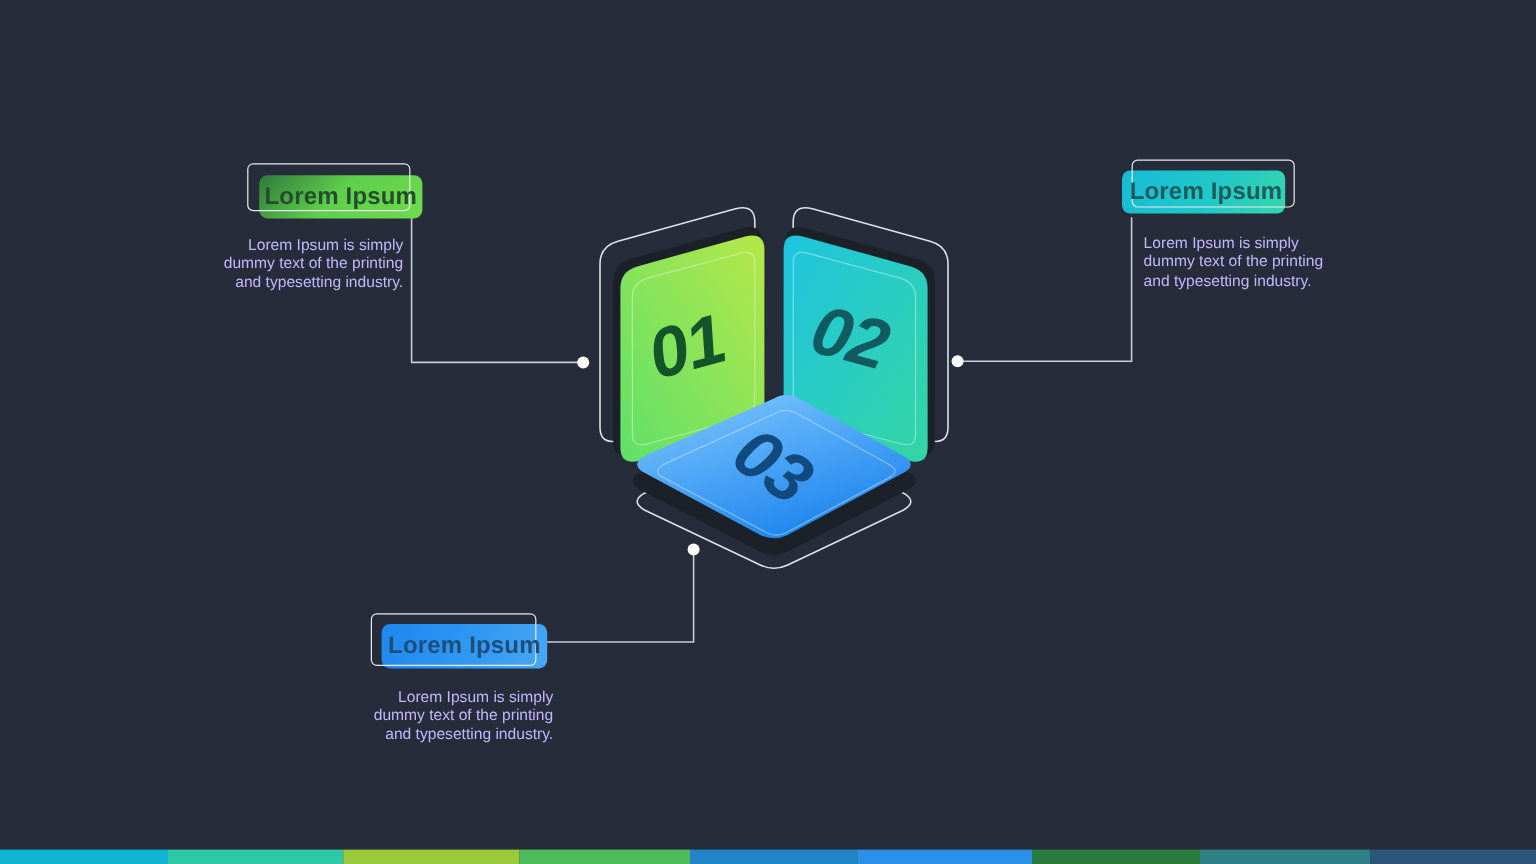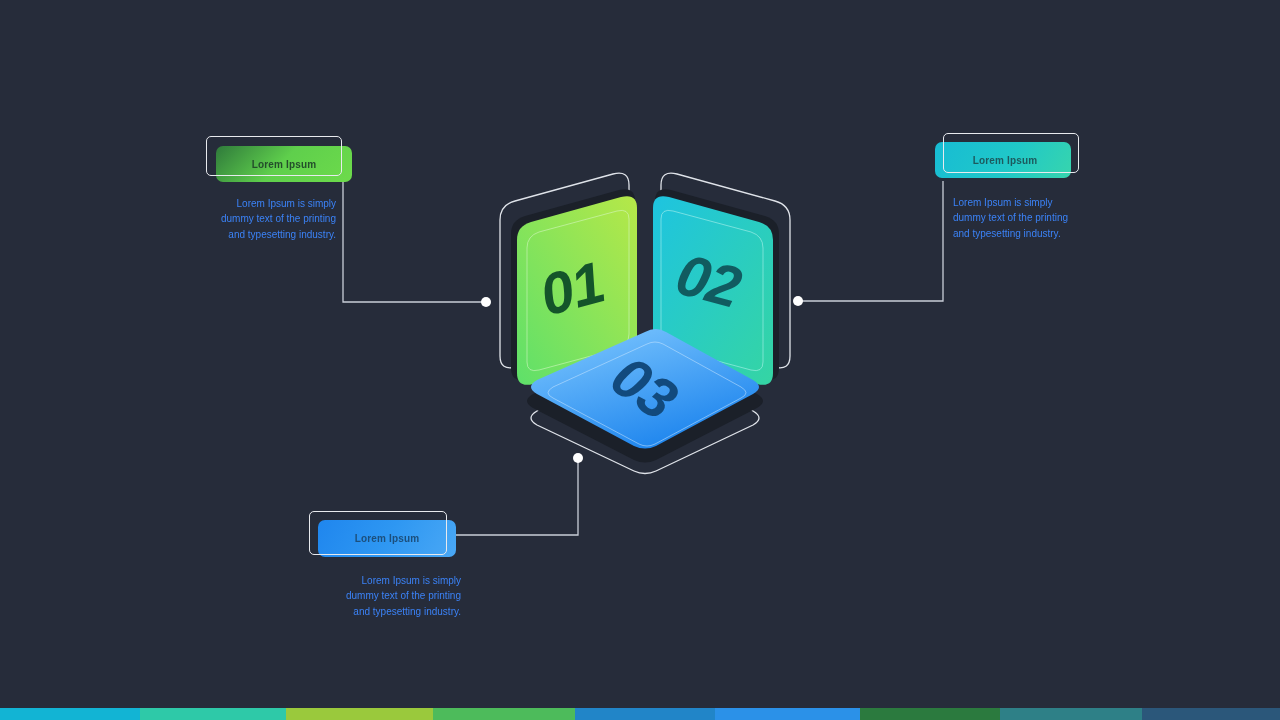--- a/index.html
+++ b/index.html
@@ -41,35 +41,35 @@
     box-sizing: border-box;
   }
   .chip-fill {
     position: absolute;
     border-radius: 7px;
     display: flex;
     align-items: center;
     justify-content: center;
   }
   .chip-label {
-    font-size: 10px;
+    font-size: 20px;
     font-weight: bold;
     letter-spacing: .15px;
     color: #2c4a56;
     white-space: nowrap;
   }
   .chip-label.dark-green { color: #244e2b; }
   .chip-label.dark-teal  { color: #1d5a5e; }
   .chip-label.dark-blue  { color: #1c4f7c; }
 
   .desc {
     position: absolute;
-    font-size: 10px;
+    font-size: 13px;
     line-height: 15.4px;
-    color: #3b82f6;
+    color: #c4b5fd;
     white-space: pre-line;
   }
   .desc.align-right { text-align: right; }
   .desc.align-left  { text-align: left; }
 
   
   #cube {
     position: absolute;
     left: 495px;
     top: 168px;

